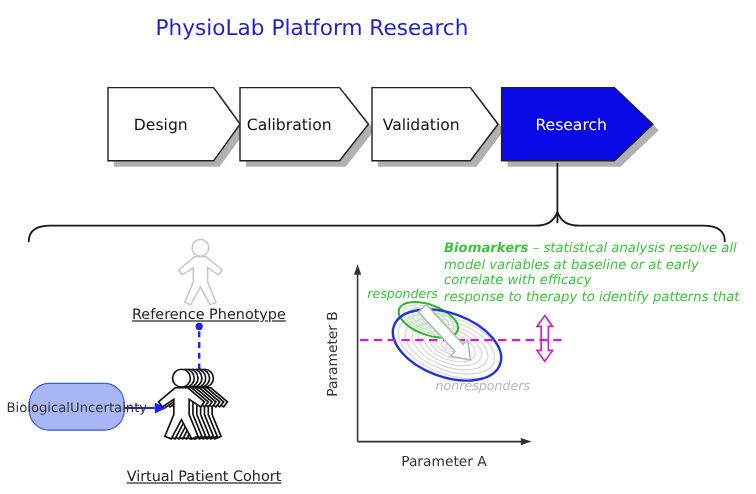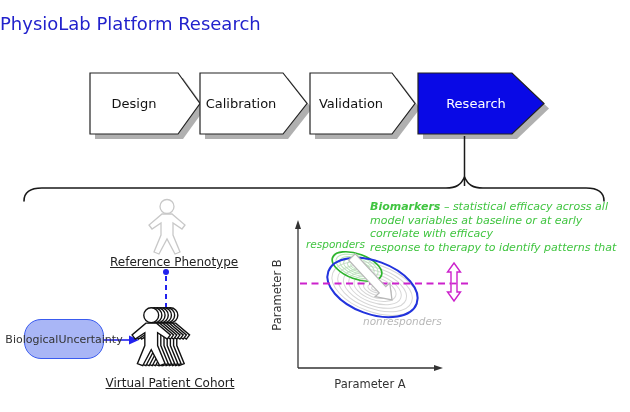--- a/index.html
+++ b/index.html
@@ -1,20 +1,20 @@
 <!DOCTYPE html>
 <html><head>
 <meta charset="utf-8">
 <style>
   html,body{margin:0;padding:0;background:#fff;}
   #stage{position:relative;width:630px;height:412px;background:#ffffff;
          font-family:"DejaVu Sans",sans-serif;overflow:hidden;}
   .abs{position:absolute;}
   #diagram-title{position:absolute;left:0;top:13px;width:520px;margin:0;
-                 text-align:left;font-size:18px;font-weight:normal;color:#2222cc;}
+                 text-align:center;font-size:18px;font-weight:normal;color:#2222cc;}
   svg{font-family:"DejaVu Sans",sans-serif;}
   .flow-label{font-size:13px;fill:#111;}
   .flow-label-active{font-size:13px;fill:#ffffff;}
   .small-label{position:absolute;font-size:12px;color:#222;text-align:center;white-space:nowrap;text-decoration:underline;}
   .bubble{position:absolute;left:24px;top:319px;width:78px;height:38px;
           background:#a9b6f6;border:1.5px solid #3a5bef;border-radius:17px;
           display:flex;flex-direction:row;align-items:center;justify-content:center;
           font-size:11px;color:#333;line-height:13px;}
   .ann{position:absolute;font-size:11px;font-style:italic;line-height:13.5px;white-space:nowrap;}
   .ann b{font-weight:bold;}
@@ -91,21 +91,21 @@
     <g fill="#ffffff" stroke="#111" stroke-width="1.3">
       <use href="#person" transform="translate(18,0)"></use>
       <use href="#person" transform="translate(15,0)"></use>
       <use href="#person" transform="translate(12,0)"></use>
       <use href="#person" transform="translate(9,0)"></use>
       <use href="#person" transform="translate(6,0)"></use>
       <use href="#person" transform="translate(3,0)"></use>
       <use href="#person"></use>
     </g>
   </svg>
-  <div class="small-label" style="left:100px;top:376px;width:140px;">Virtual Patient Cohort</div>
+  <div class="small-label" style="left:100px;top:390px;width:140px;">Virtual Patient Cohort</div>
 
   <div class="bubble">
     <span>Biological</span>
     <span>Uncertainty</span>
   </div>
 
   <svg class="abs" style="left:270px;top:215px" width="212" height="192">
 
     <g transform="rotate(20 105 73.5)" fill="none" stroke="#d6d6d6" stroke-width="1">
       <ellipse cx="105" cy="73.5" rx="45" ry="23.5"></ellipse>
@@ -147,20 +147,20 @@
     <polygon points="25,14 31,14 28,5" fill="#333"></polygon>
     <polygon points="164,150 164,156 173,153" fill="#333"></polygon>
 
     <text x="11" y="80" text-anchor="middle" transform="rotate(-90 11 80)" class="axis-label">Parameter B</text>
     <text x="100" y="173" text-anchor="middle" class="axis-label">Parameter A</text>
     <text x="36" y="33" class="plot-italic-green">responders</text>
     <text x="93" y="110" class="plot-italic-gray">nonresponders</text>
   </svg>
 
   <div class="ann ann-biomarkers">
-    <div><b>Biomarkers</b><span> – statistical efficacy across all</span></div>
+    <div><b>Biomarkers</b><span> – statistical analysis resolve all</span></div>
     <div>model variables at baseline or at early</div>
     <div>correlate with efficacy</div>
     <div>response to therapy to identify patterns that</div>
   </div>
 
 
 </div>
 
 </body></html>

